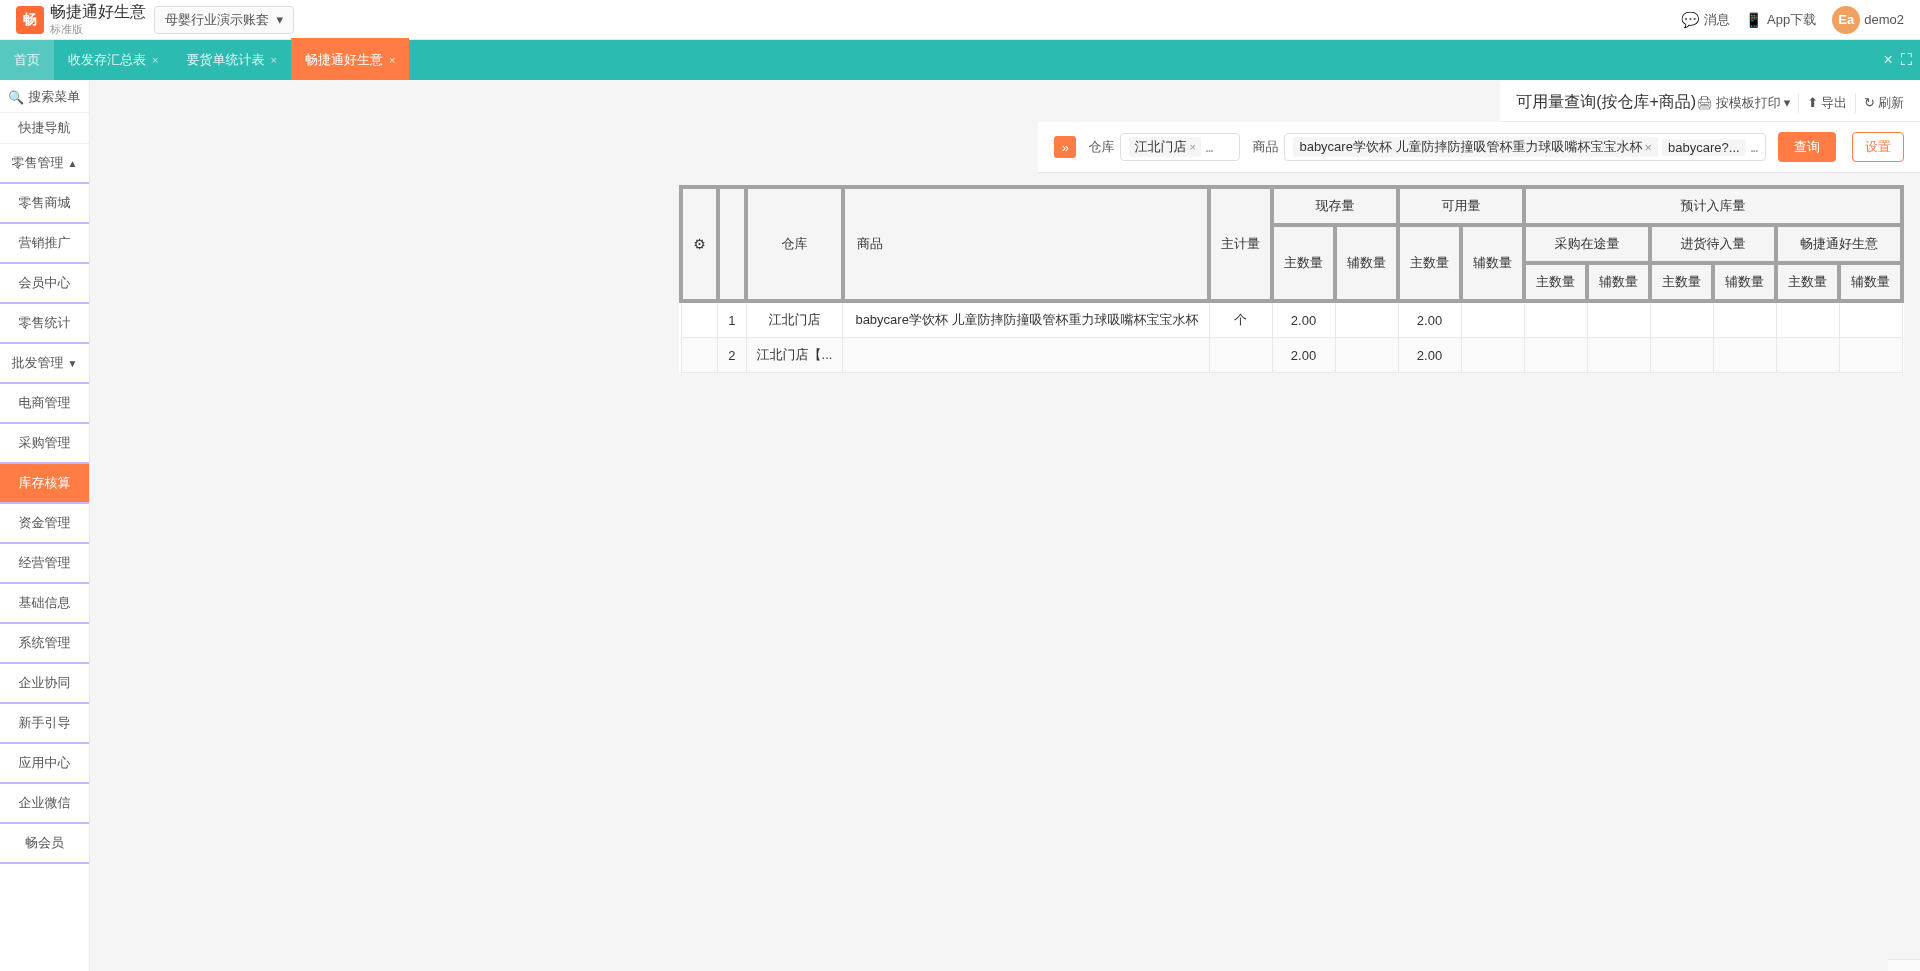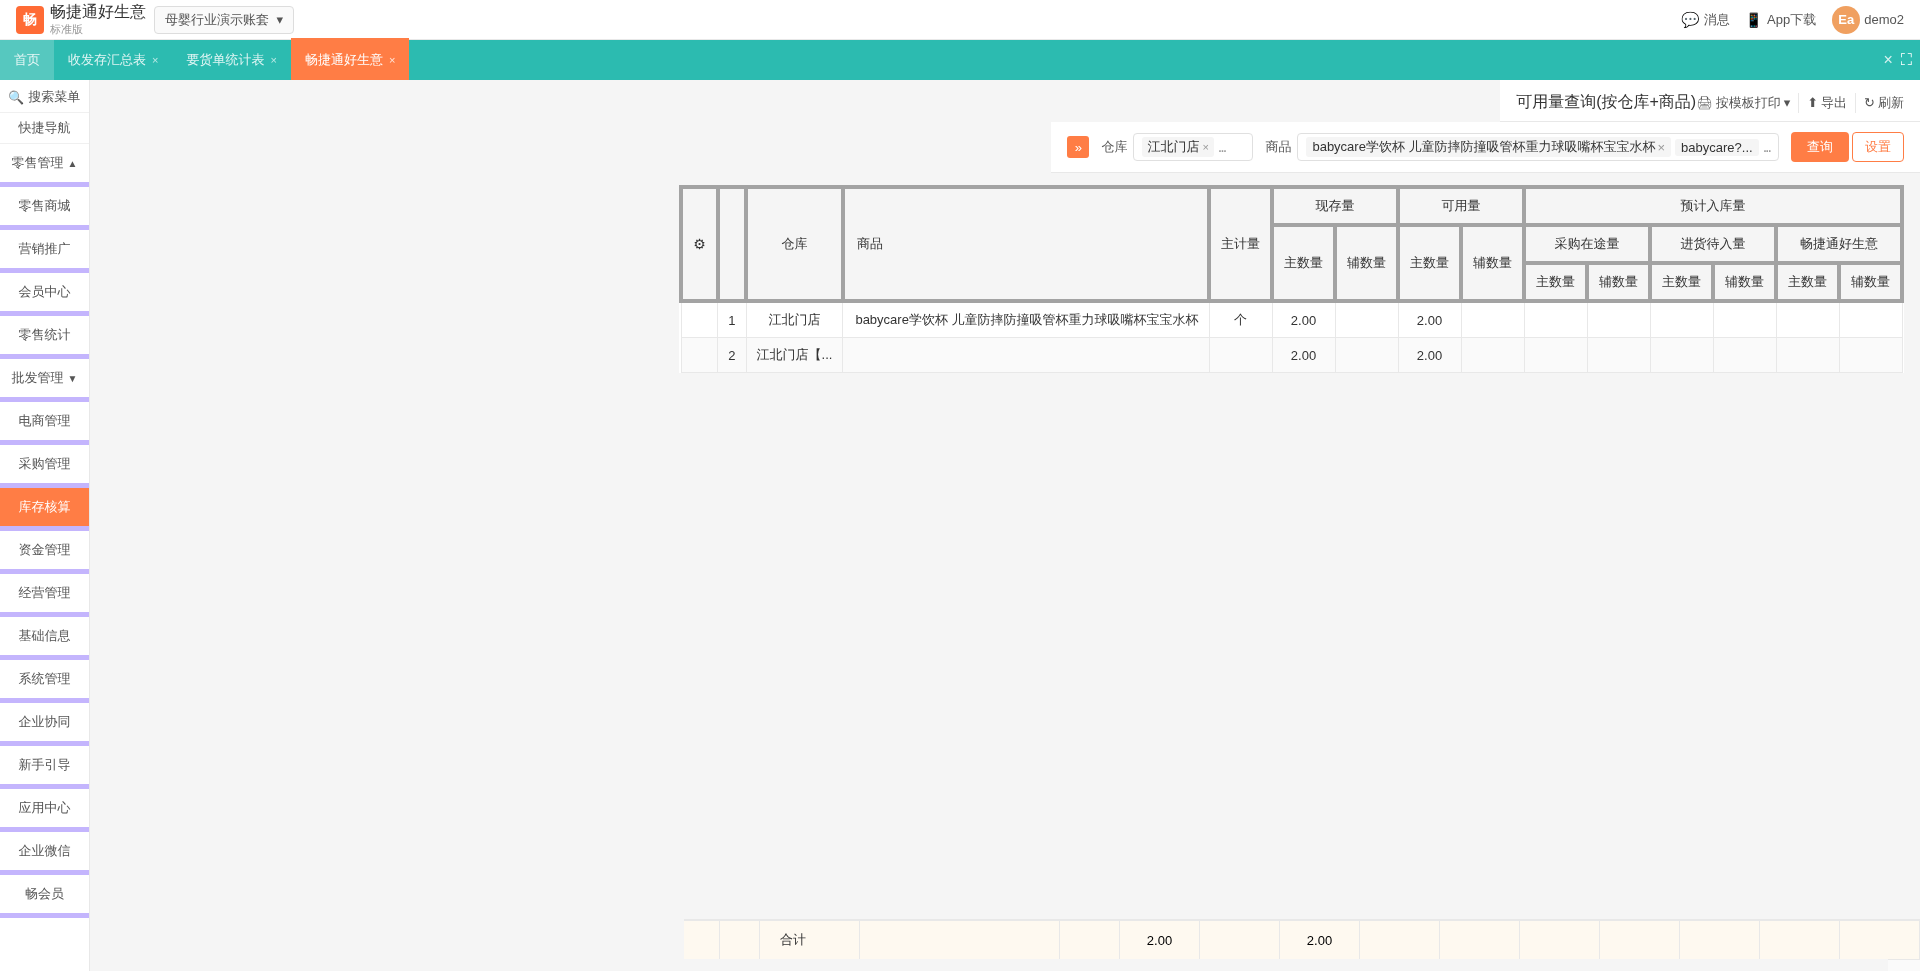--- a/index.html
+++ b/index.html
@@ -83,21 +83,21 @@
       cursor: pointer;
       text-align: center;
       border-bottom: 1px solid #f0f0f0;
     }
     .sidebar-item {
       padding: 10px 4px;
       font-size: 12px;
       color: #555;
       cursor: pointer;
       text-align: right;
-      border-bottom: 5px solid #c4b5fd;
+      border-bottom: 2px solid #c4b5fd;
       display: flex; flex-direction: column; align-items: center; gap: 2px;
     }
     .sidebar-item.active { background: #ff7d45; color: #fff; }
     .sidebar-item.has-arrow { flex-direction: row; justify-content: center; padding: 10px 8px; }
     .sidebar-arrow { font-size: 10px; margin-left: 2px; }
 
     
     .content-area {
       flex: 1;
       display: flex;
@@ -143,21 +143,21 @@
     .filter-group { display: flex; align-items: center; gap: 6px; }
     .filter-label { color: #555; font-size: 13px; white-space: nowrap; }
     .filter-tag-input {
       display: flex; align-items: center; gap: 4px;
       border: 1px solid #e0e0e0; border-radius: 4px; padding: 3px 8px;
       min-width: 120px; background: #fff; font-size: 12px; color: #333;
     }
     .filter-tag { display: flex; align-items: center; gap: 3px; background: #f5f5f5; border-radius: 3px; padding: 1px 5px; }
     .filter-tag-close { cursor: pointer; color: #999; font-size: 11px; }
     .filter-more { color: #999; cursor: pointer; font-size: 16px; letter-spacing: -2px; }
-    .filter-actions { margin-left: auto; display: flex; gap: 3px; }
+    .filter-actions { margin-left: auto; display: flex; gap: 16px; }
     .btn-query {
       background: #ff7d45; color: #fff; border: none; border-radius: 4px;
       padding: 5px 16px; cursor: pointer; font-size: 13px;
     }
     .btn-settings {
       background: #fff; color: #ff7d45; border: 1px solid #ff7d45; border-radius: 4px;
       padding: 5px 12px; cursor: pointer; font-size: 13px;
     }
     .product-tags { display: flex; align-items: center; gap: 4px; flex-wrap: nowrap; }
     .product-tag { display: flex; align-items: center; gap: 2px; background: #f5f5f5; border-radius: 3px; padding: 1px 6px; font-size: 12px; color: #333; }
@@ -493,43 +493,20 @@
             <td></td>
             <td></td>
             <td></td>
             <td></td>
             <td></td>
           </tr>
         </tbody>
       </table>
     </div>
 
-    <div class="table-footer">
-      <table class="footer-table">
-        <tbody>
-            <tr>
-          <td style="width:36px;"></td>
-          <td style="width:40px;"></td>
-          <td style="width:100px;" class="footer-label">合计</td>
-          <td style="min-width:200px;text-align:left;"></td>
-          <td style="width:60px;"></td>
-          <td style="width:80px;">2.00</td>
-          <td style="width:80px;"></td>
-          <td style="width:80px;">2.00</td>
-          <td style="width:80px;"></td>
-          <td style="width:80px;"></td>
-          <td style="width:80px;"></td>
-          <td style="width:80px;"></td>
-          <td style="width:80px;"></td>
-          <td style="width:80px;"></td>
-          <td style="width:80px;"></td>
-        </tr>
-      </tbody>
-        </table>
-    </div>
 
     <div class="scrollbar-area">
       <div class="scrollbar-track">
         <div class="scrollbar-thumb"></div>
       </div>
     </div>
 
   </div>
 </div>
 

